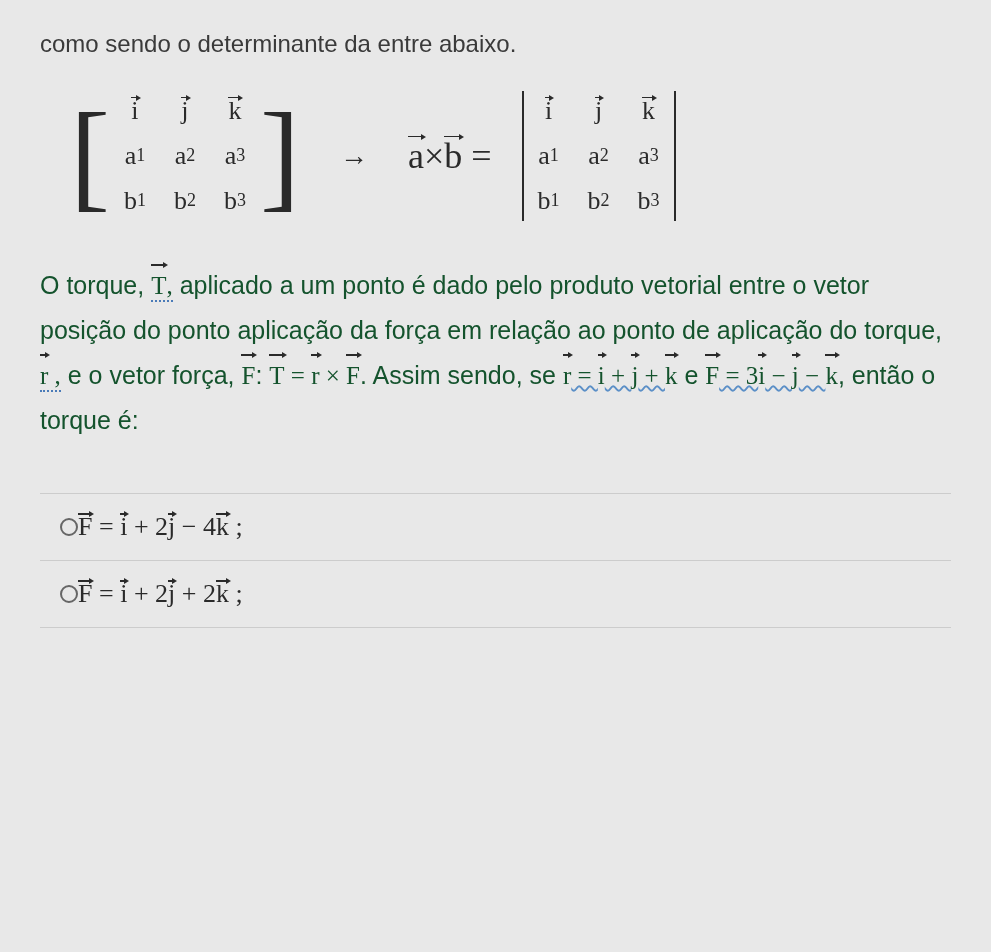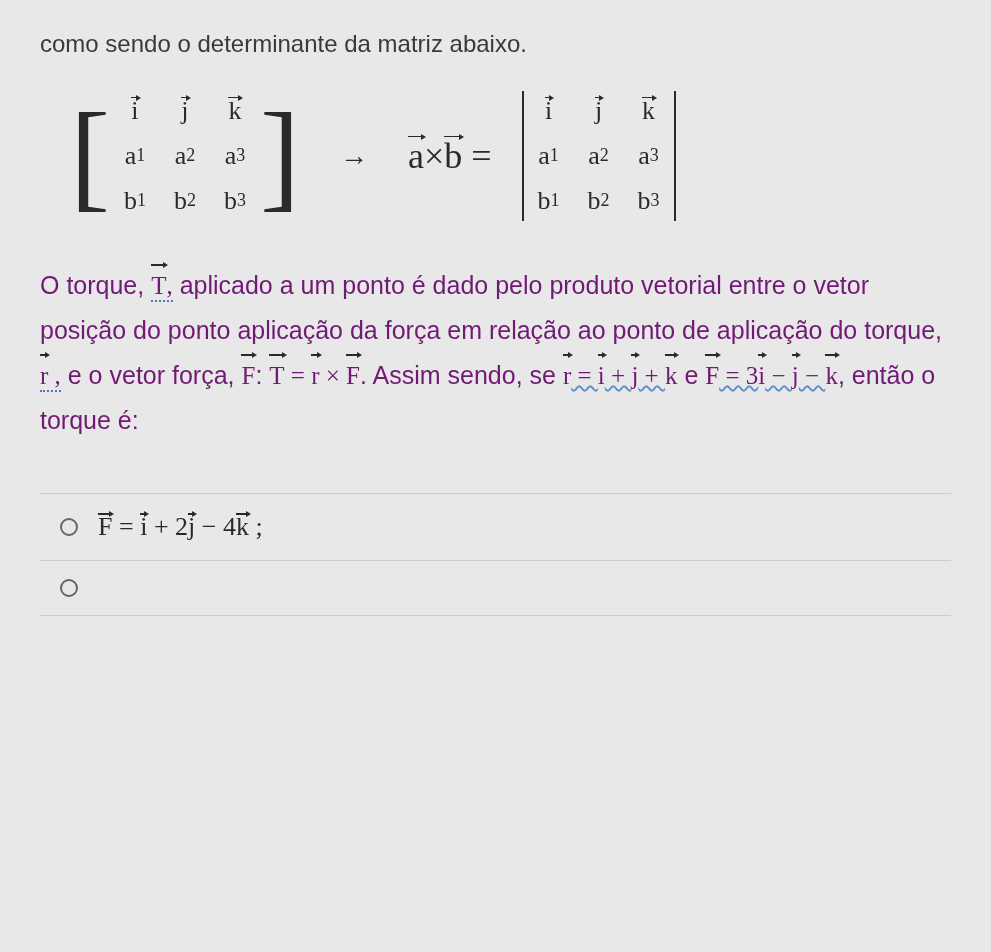--- a/index.html
+++ b/index.html
@@ -66,41 +66,40 @@
       height: 130px;
       background: #2a2a2a;
     }
     .sub {
       font-size: 18px;
       vertical-align: sub;
     }
     .main-text {
       font-size: 25px;
       line-height: 1.8;
-      color: #701a75;
+      color: #14532d;
       margin-bottom: 50px;
     }
     .main-text .math {
       font-family: 'Times New Roman', serif;
     }
     .underline-blue {
       border-bottom: 2px dotted #4a7bb8;
       padding-bottom: 1px;
     }
     .underline-wavy {
       text-decoration: underline wavy #5b8fc7;
       text-decoration-thickness: 1.5px;
     }
     .options {
       border-top: 1px solid #ccc;
     }
     .option {
       display: flex;
       align-items: center;
-      gap: 20px;
       padding: 18px 20px;
       border-bottom: 1px solid #ccc;
     }
     .radio {
       width: 18px;
       height: 18px;
       border: 2px solid #666;
       border-radius: 50%;
       flex-shrink: 0;
     }
@@ -129,21 +128,21 @@
       width: 0;
       height: 0;
       border-left: 5px solid #2a2a2a;
       border-top: 3px solid transparent;
       border-bottom: 3px solid transparent;
     }
   </style>
 </head>
 <body>
 
-<div class="intro-text">como sendo o determinante da matriz abaixo.</div>
+<div class="intro-text">como sendo o determinante da entre abaixo.</div>
 
 <div class="matrix-section">
   <div class="matrix">
     <span class="bracket-left">[</span>
     <div class="matrix-content">
       <div class="matrix-cell">
           <span class="overarrow">i</span>
         </div>
       <div class="matrix-cell">
           <span class="overarrow">j</span>
@@ -192,14 +191,15 @@
   <span>O torque, </span><span class="math underline-blue"><span class="overarrow">T</span>,</span><span> aplicado a um ponto é dado pelo produto vetorial entre o vetor posição do ponto aplicação da força em relação ao ponto de aplicação do torque, </span><span class="math underline-blue"><span class="overarrow">r</span> ,</span><span> e o vetor força, </span><span class="math"><span class="overarrow">F</span></span><span>: </span><span class="math"><span class="overarrow">T</span> = <span class="overarrow">r</span> × <span class="overarrow">F</span></span><span>. Assim sendo, se </span><span class="math underline-wavy"><span class="overarrow">r</span> = <span class="overarrow">i</span> + <span class="overarrow">j</span> + <span class="overarrow">k</span></span><span> e </span><span class="math underline-wavy"><span class="overarrow">F</span> = 3<span class="overarrow">i</span> − <span class="overarrow">j</span> − <span class="overarrow">k</span></span><span>, então o torque é:</span>
 </div>
 
 <div class="options">
   <div class="option">
     <div class="radio"></div>
     <span class="option-text"><span class="overarrow">F</span> = <span class="overarrow">i</span> + 2<span class="overarrow">j</span> − 4<span class="overarrow">k</span> ;</span>
   </div>
   <div class="option">
     <div class="radio"></div>
+    <span class="option-text"><span class="overarrow">F</span> = <span class="overarrow">i</span> + 2<span class="overarrow">j</span> + 2<span class="overarrow">k</span> ;</span>
   </div>
 </div>
 
 </body></html>

